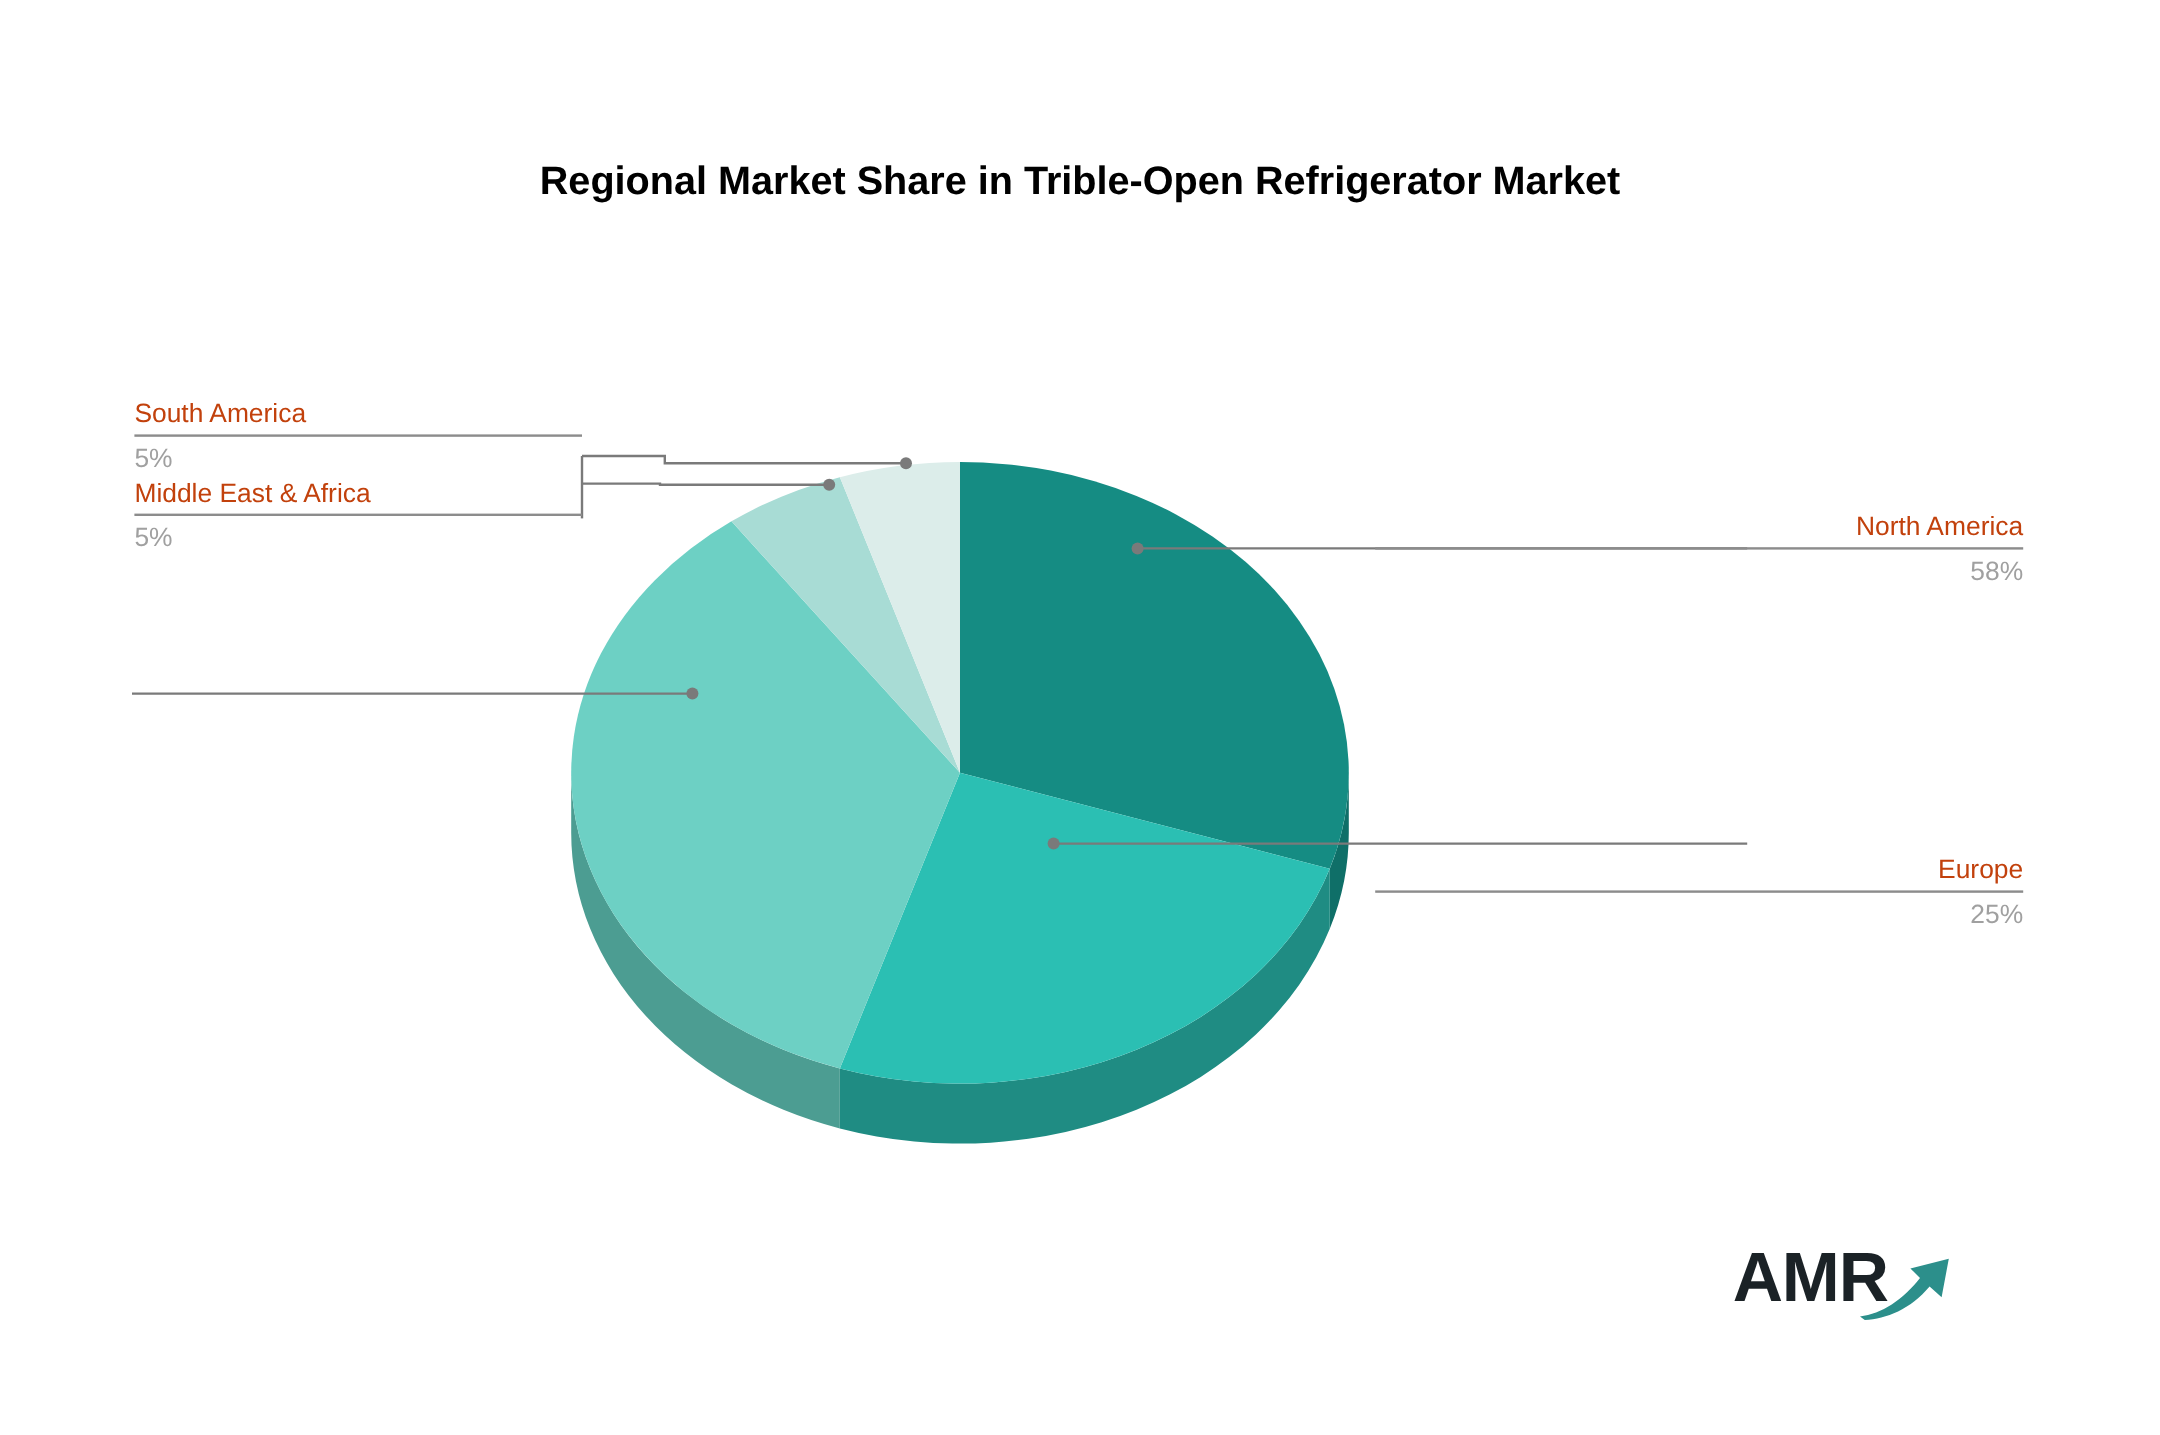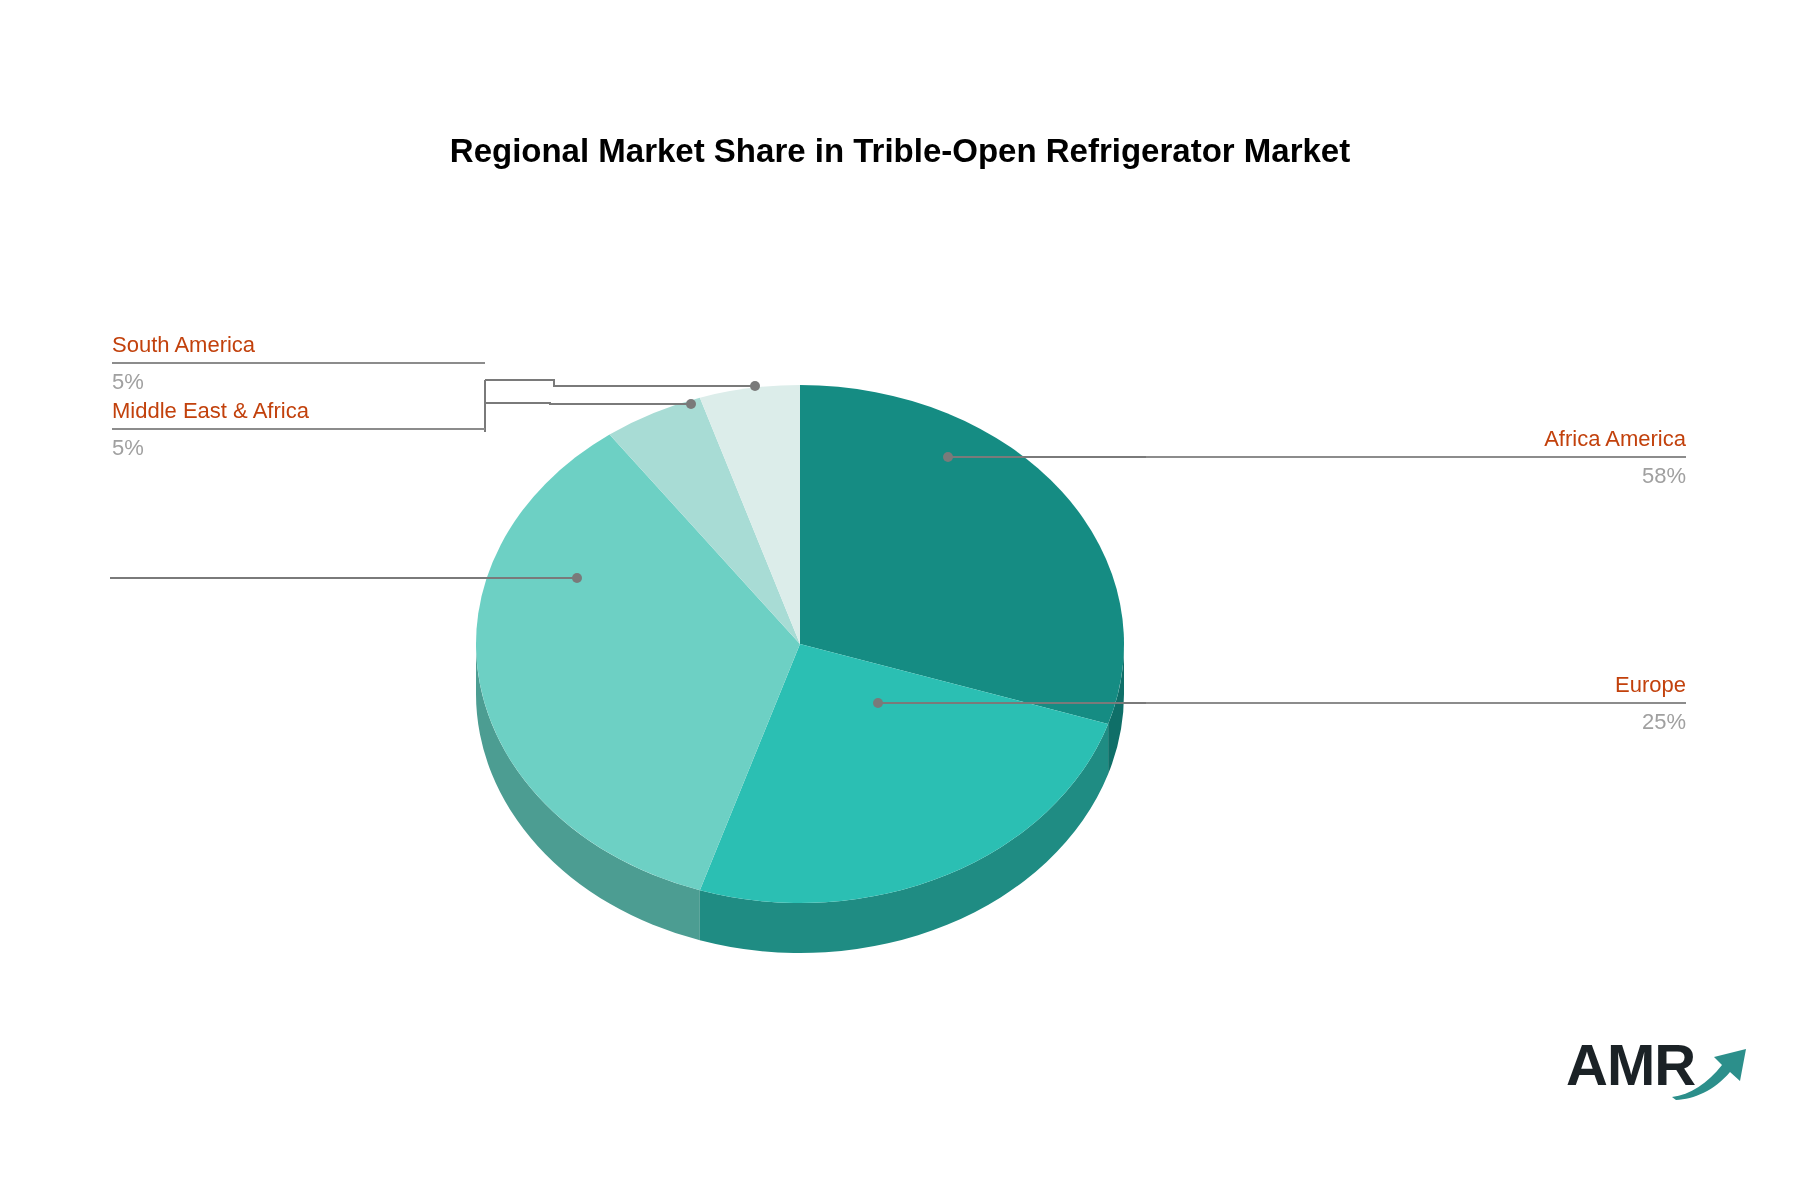--- a/index.html
+++ b/index.html
@@ -74,21 +74,21 @@
     white-space: nowrap;
   }
   .callout.left .cname,
   .callout.left .cval { text-align: left; }
   .callout.right .cname,
   .callout.right .cval { text-align: right; }
 
   
   #amr-logo {
     position: absolute;
-    left: 1566px;
+    left: 1444px;
     top: 1033px;
     width: 180px;
     height: 70px;
   }
   #amr-logo .amr-text {
     position: absolute;
     left: 0;
     top: 0;
     font-size: 58px;
     font-weight: bold;
@@ -156,26 +156,26 @@
   </div>
 
   <div class="callout left" style="left:112px; top:396px; width:373px;">
     <span class="cname">Middle East &amp; Africa</span>
     <span class="rule"></span>
     <span class="cval">5%</span>
   </div>
 
 
   <div class="callout right" style="left:1146px; top:424px; width:540px;">
-    <span class="cname">Africa America</span>
+    <span class="cname">North America</span>
     <span class="rule"></span>
     <span class="cval">58%</span>
   </div>
 
-  <div class="callout right" style="left:1146px; top:670px; width:540px;">
+  <div class="callout right" style="left:1146px; top:710px; width:540px;">
     <span class="cname">Europe</span>
     <span class="rule"></span>
     <span class="cval">25%</span>
   </div>
 
   <div id="amr-logo">
     <span class="amr-text">AMR</span>
     <svg class="amr-arrow" viewBox="0 0 80 62">
       <path fill="#2C8F8B" d="M 2 58
                C 20 56 38 44 52 26

